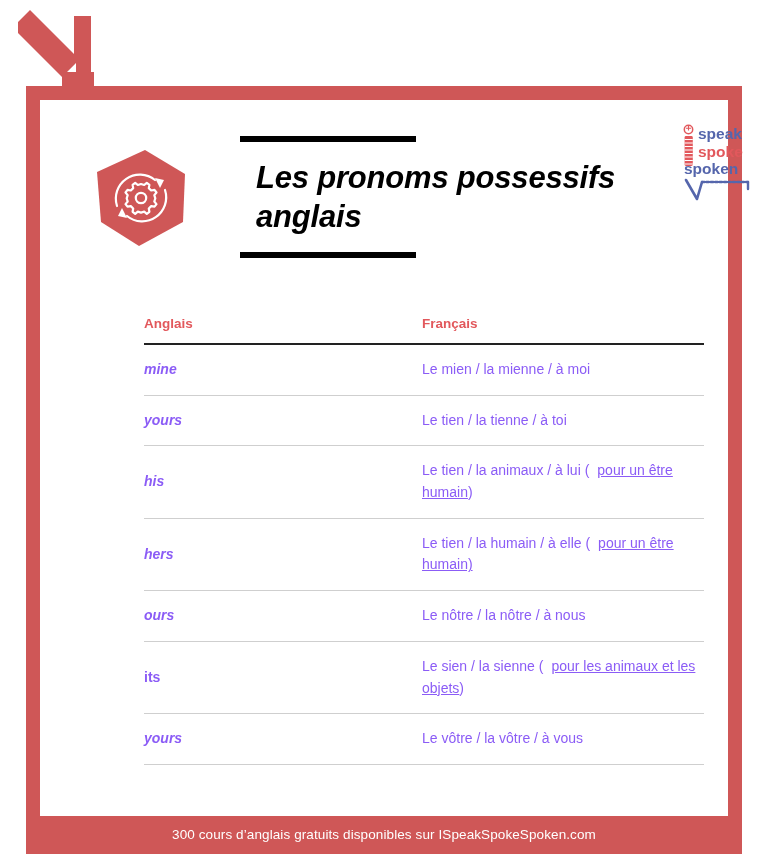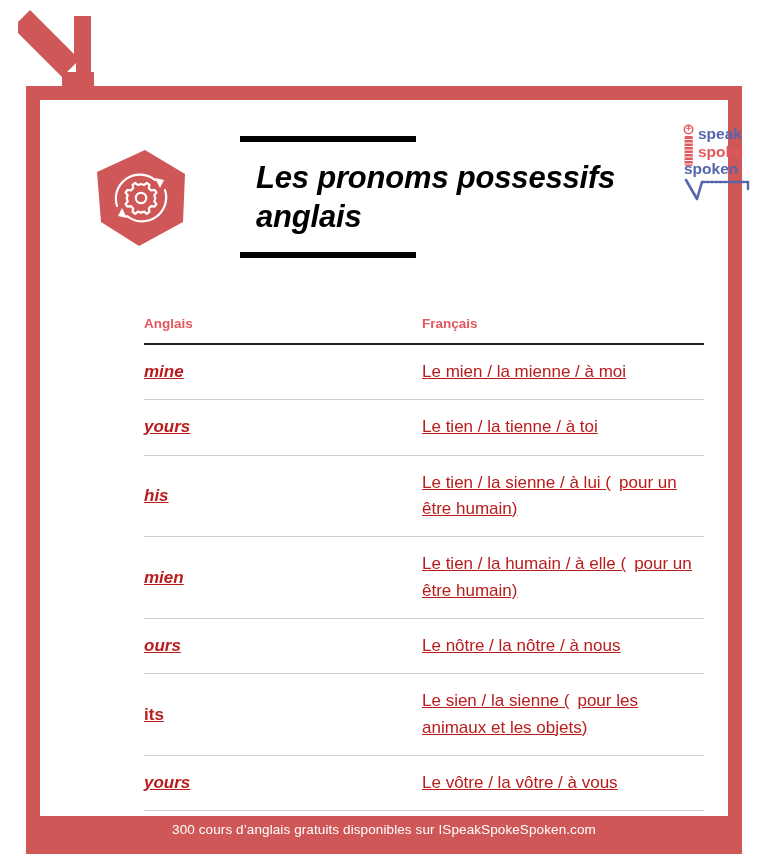--- a/index.html
+++ b/index.html
@@ -104,27 +104,26 @@
     font-size: 13.5px;
     font-weight: bold;
     color: #e2585c;
     padding: 0 0 12px 0;
     vertical-align: bottom;
   }
   #pronoun-table thead tr {
     border-bottom: 2.5px solid #222222;
   }
   #pronoun-table td {
-    font-size: 17px;
-    color: #b91c1c;
+    font-size: 14px;
+    color: #8b5cf6;
     padding: 14px 0 14px 0;
     vertical-align: middle;
     border-bottom: 1.2px solid #cfcfcf;
     line-height: 1.55;
-    text-decoration: underline;
   }
   .col-en { width: 278px; }
   .col-fr { width: 282px; }
   td.cell-en {
     font-weight: bold;
     font-style: italic;
     font-size: 14px;
   }
   td.cell-en.upright { font-style: normal; }
   .note { text-decoration: underline; padding-left: 8px; }
@@ -217,40 +216,40 @@
           <tr>
             <td class="cell-en">mine</td>
             <td class="cell-fr"><span>Le mien / la mienne / à moi</span></td>
           </tr>
           <tr>
             <td class="cell-en">yours</td>
             <td class="cell-fr"><span>Le tien / la tienne / à toi</span></td>
           </tr>
           <tr>
             <td class="cell-en">his</td>
-            <td class="cell-fr"><span>Le tien / la sienne / à lui (</span><span class="note">pour un être humain</span><span>)</span></td>
-          </tr>
-          <tr>
-            <td class="cell-en">mien</td>
+            <td class="cell-fr"><span>Le tien / la animaux / à lui (</span><span class="note">pour un être humain</span><span>)</span></td>
+          </tr>
+          <tr>
+            <td class="cell-en">hers</td>
             <td class="cell-fr"><span>Le tien / la humain / à elle (</span><span class="note">pour un être humain)</span></td>
           </tr>
           <tr>
             <td class="cell-en">ours</td>
             <td class="cell-fr"><span>Le nôtre / la nôtre / à nous</span></td>
           </tr>
           <tr>
             <td class="cell-en upright">its</td>
             <td class="cell-fr"><span>Le sien / la sienne (</span><span class="note">pour les animaux et les objets</span><span>)</span></td>
           </tr>
           <tr>
             <td class="cell-en">yours</td>
             <td class="cell-fr"><span>Le vôtre / la vôtre / à vous</span></td>
           </tr>
         </tbody>
     </table>
 
     <div id="footer-bar"></div>
   </div>
 
-  <div style="position:absolute;left:14px;top:730px;width:688px;height:26px;display:flex;align-items:center;justify-content:center;">
+  <div style="position:absolute;left:14px;top:730px;width:688px;height:26px;display:flex;align-items:flex-end;justify-content:center;">
     <span id="footer-text">300 cours d’anglais gratuits disponibles sur ISpeakSpokeSpoken.com</span>
   </div>
 </div>
 
 </body></html>

